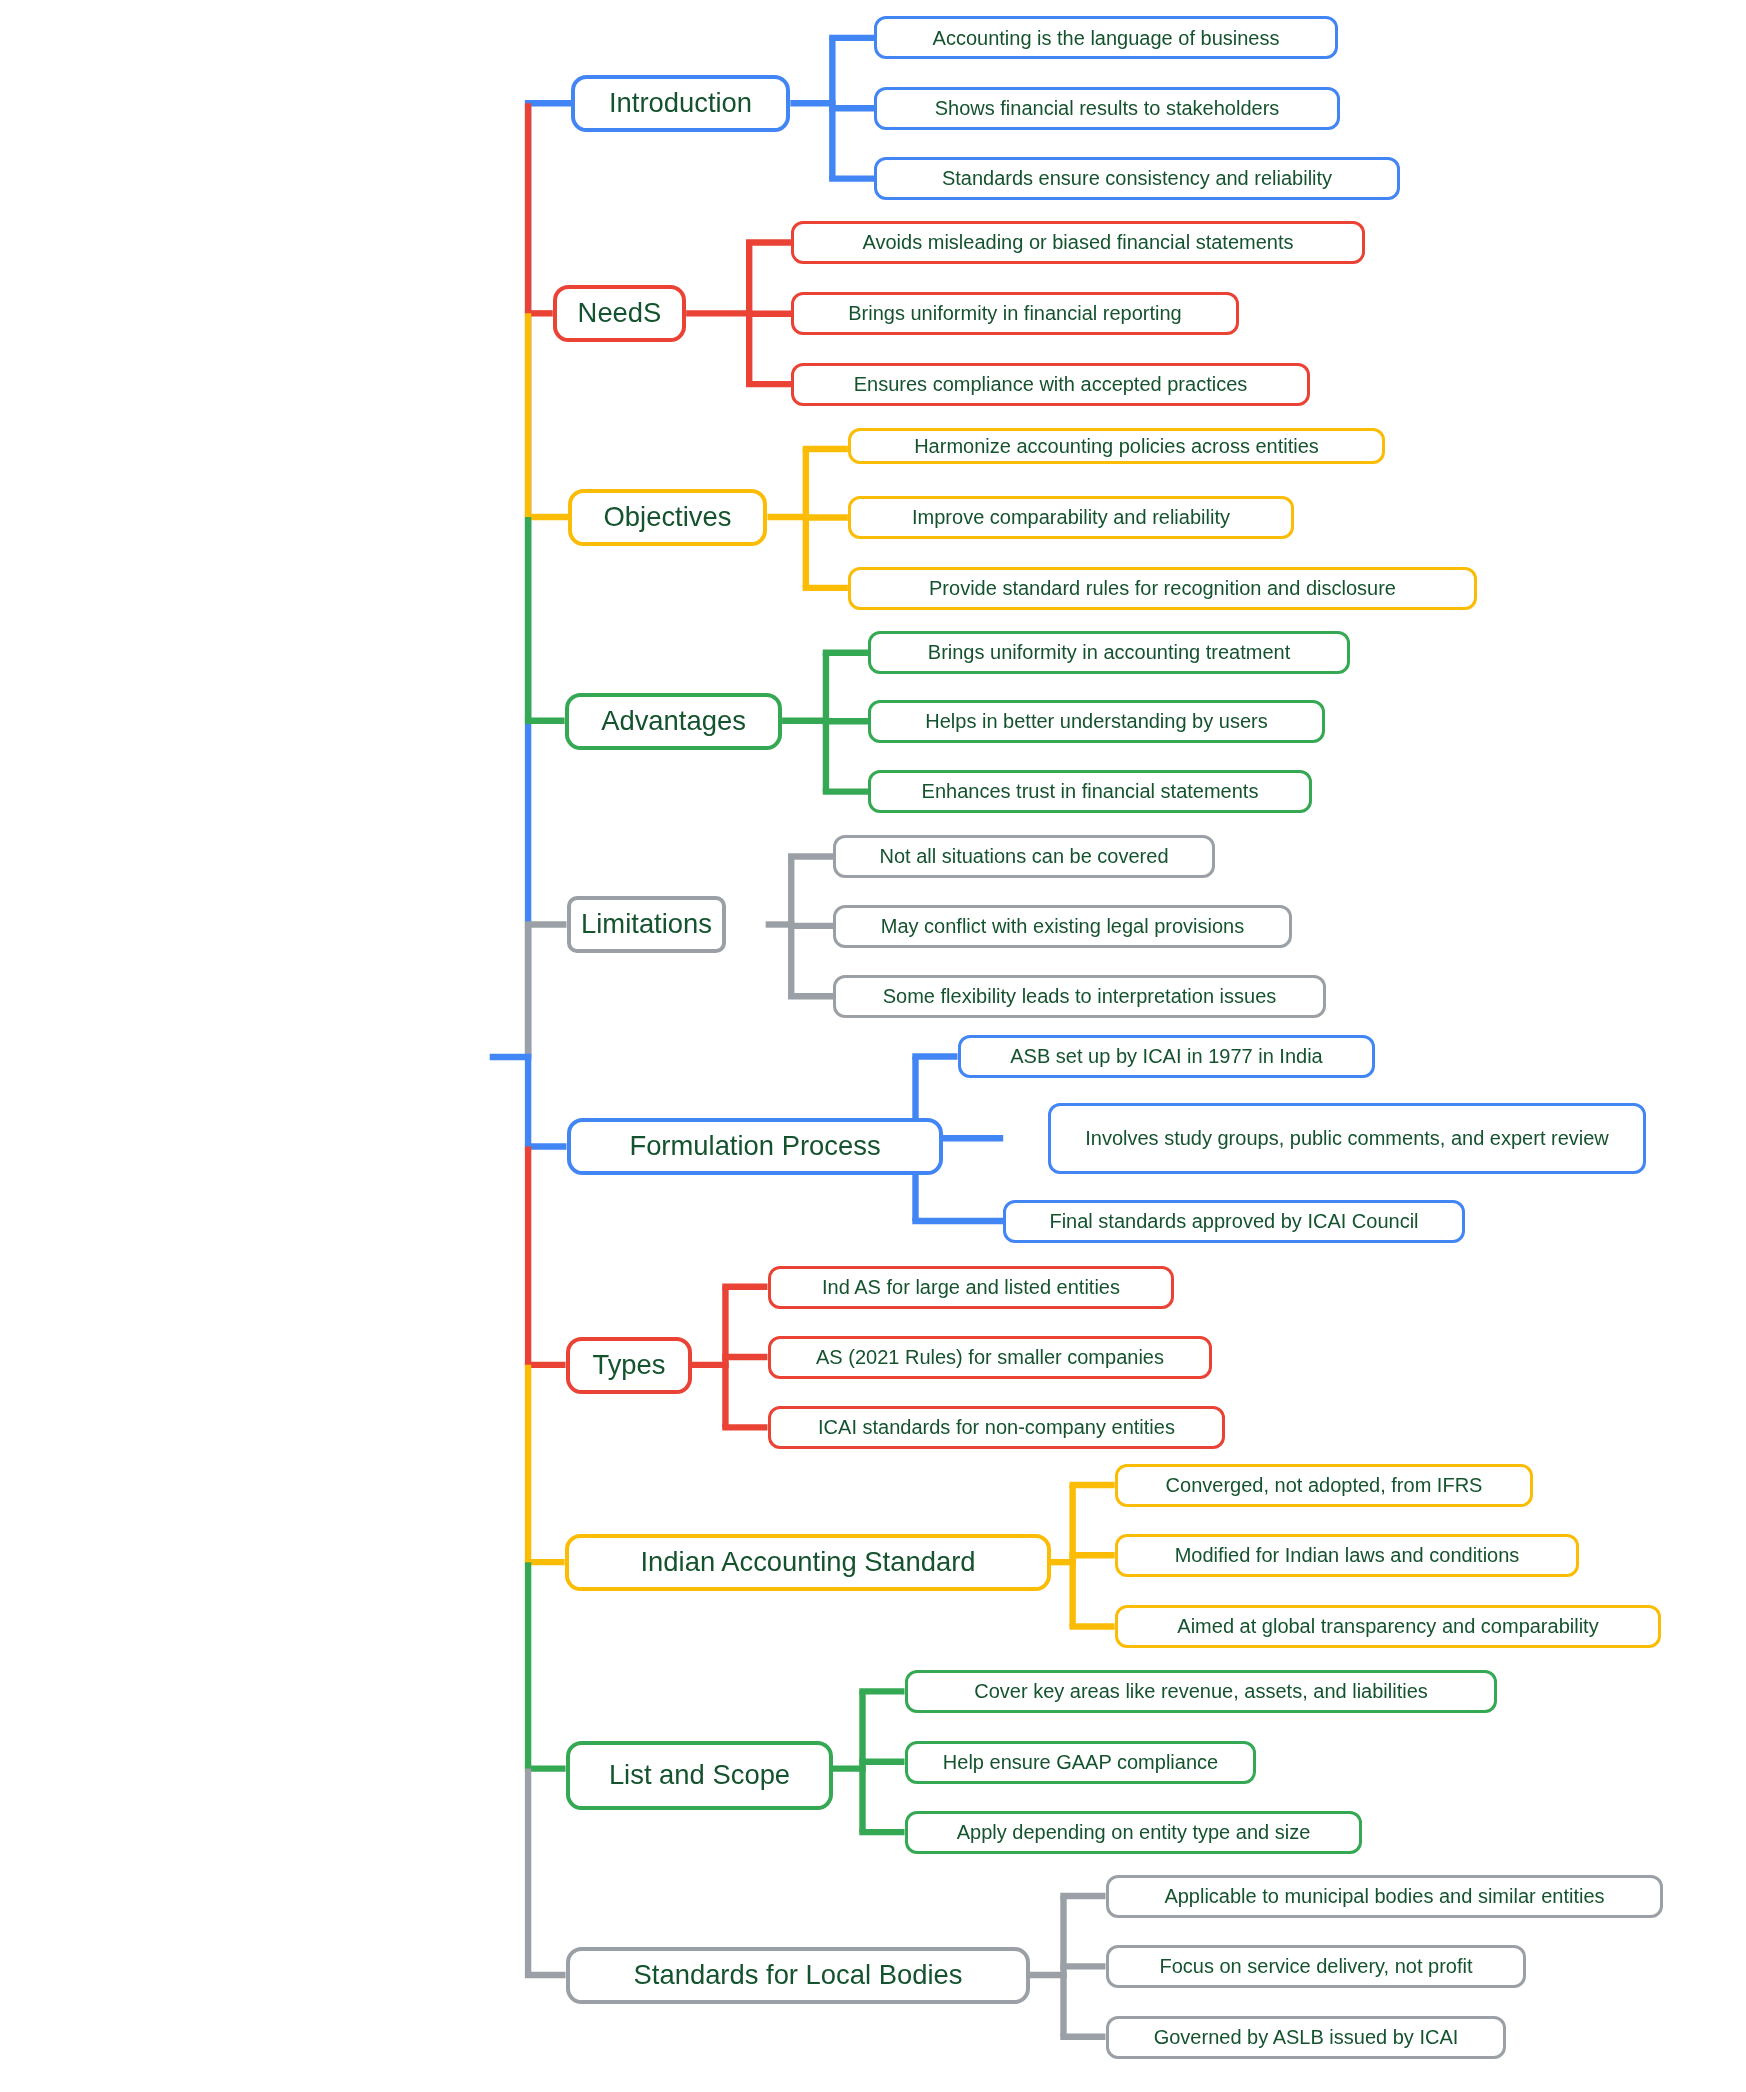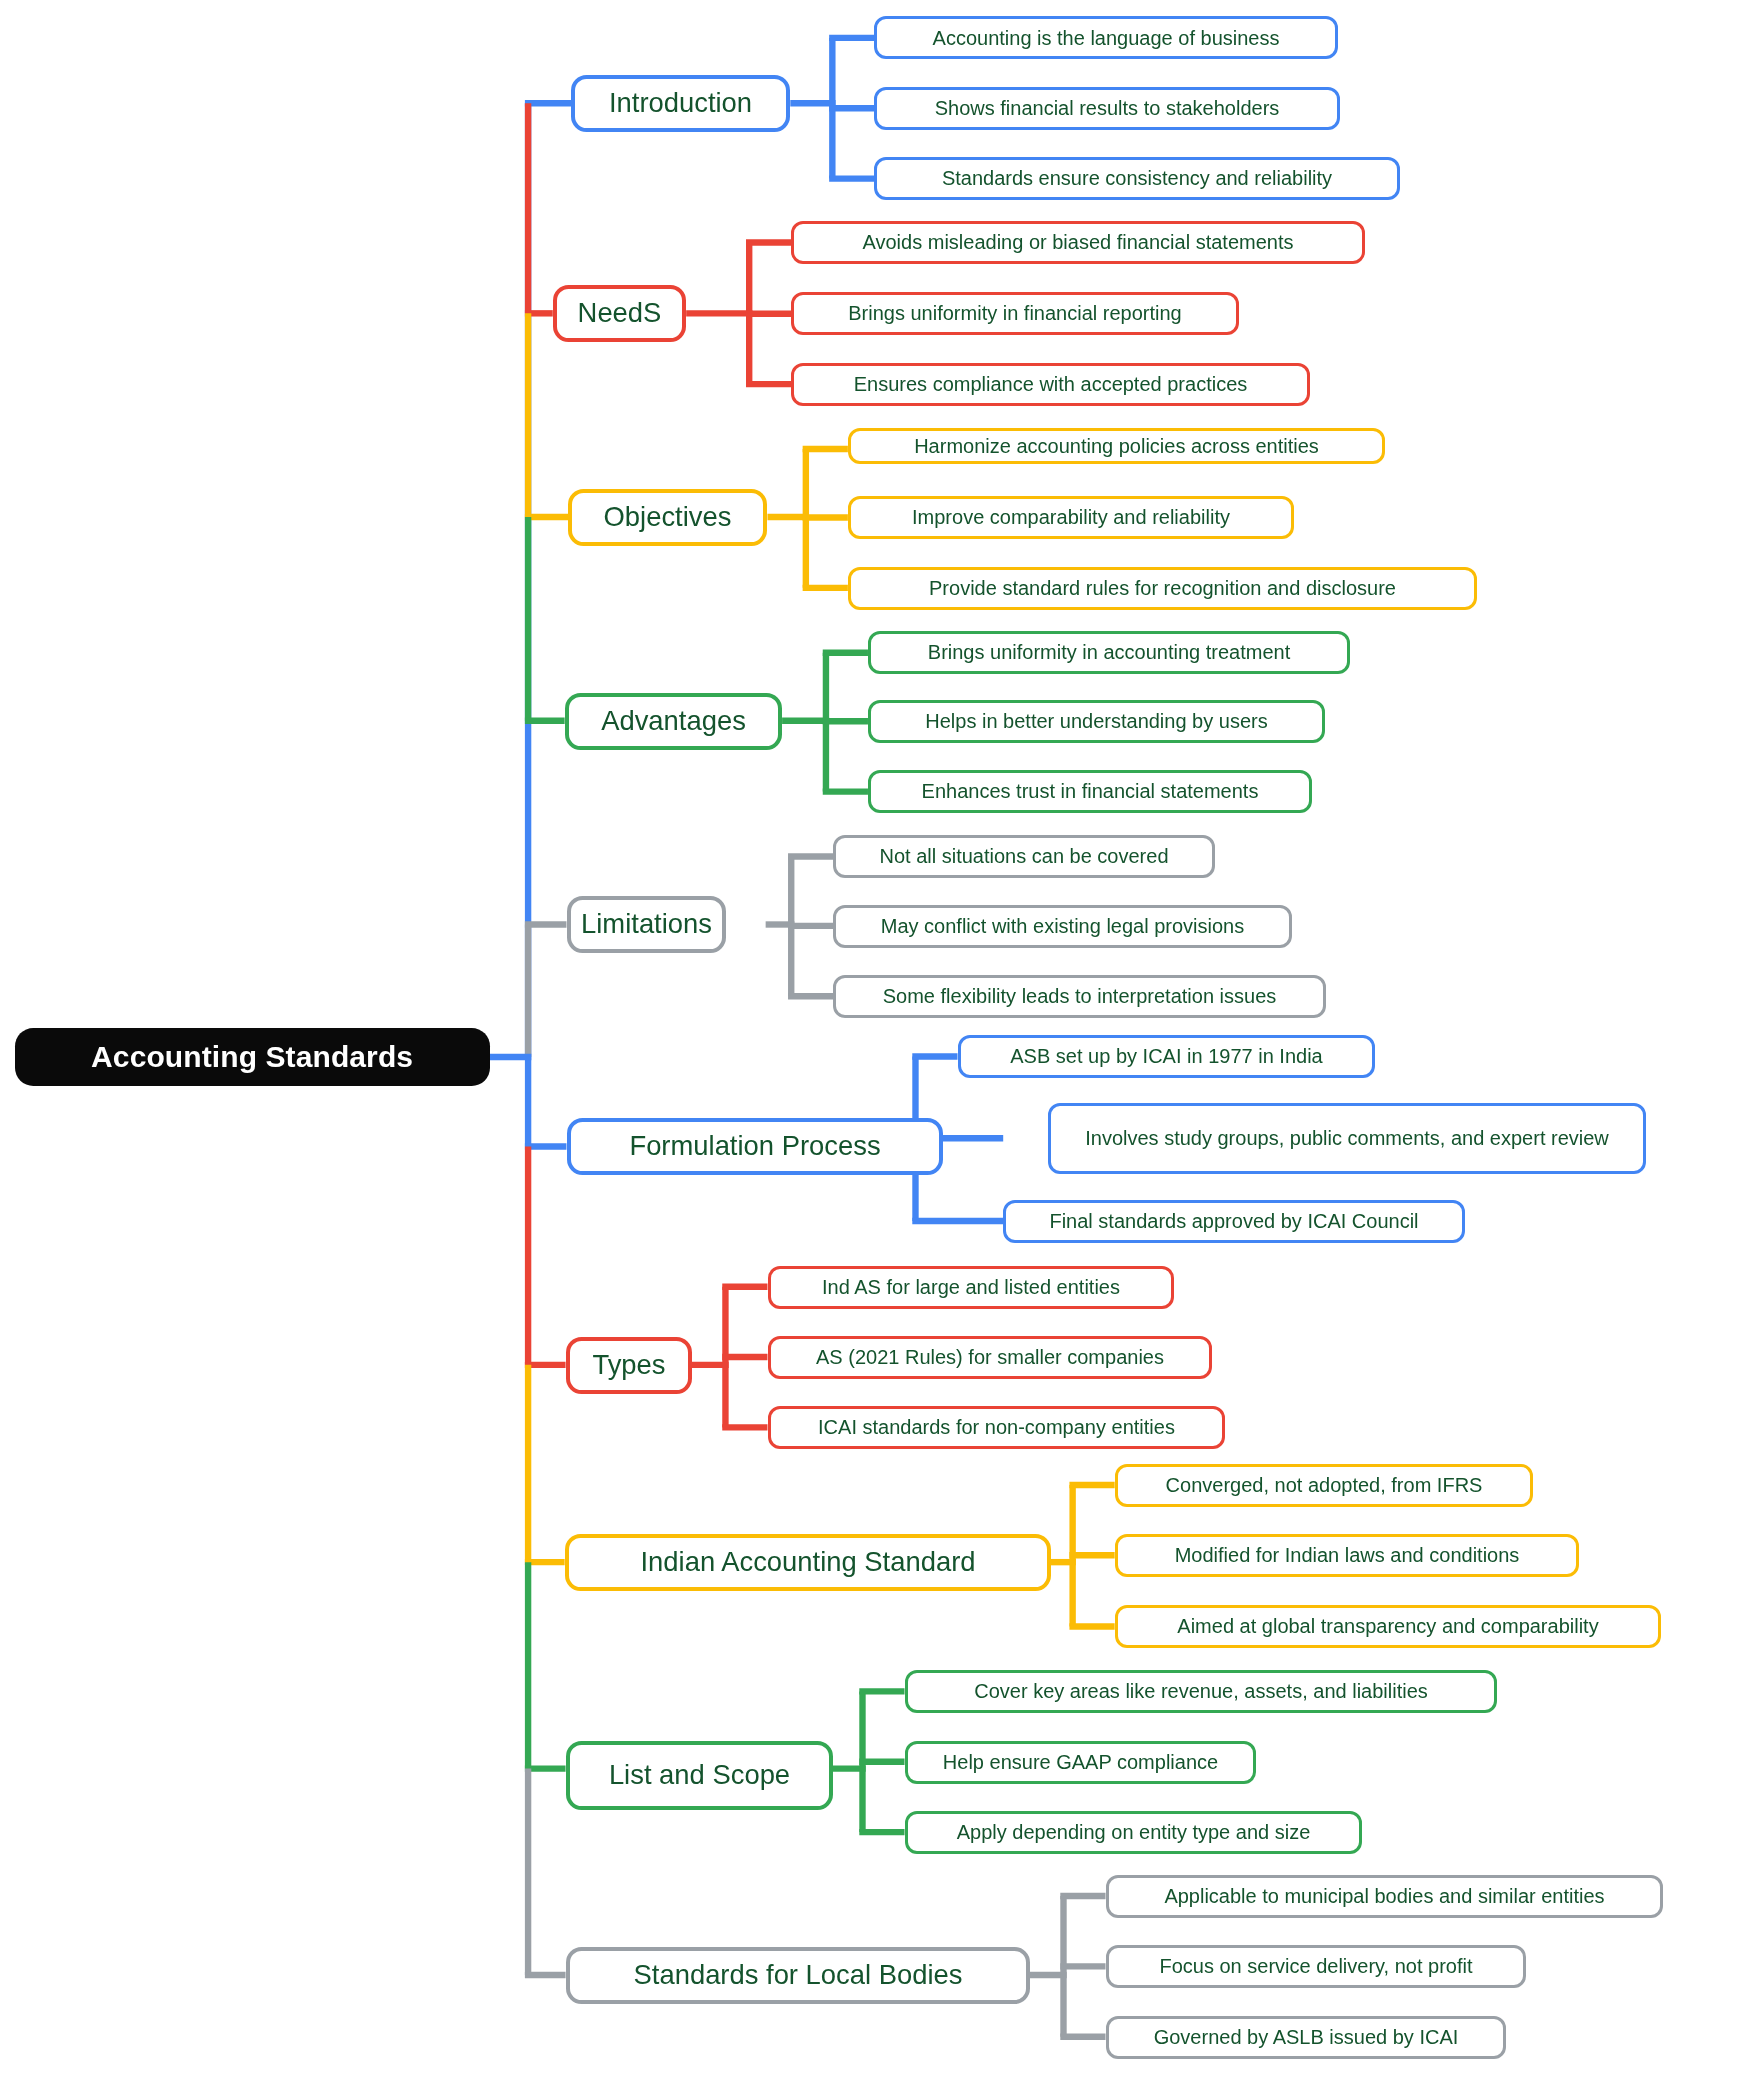--- a/index.html
+++ b/index.html
@@ -136,28 +136,27 @@
       <path d="M940.5 1851.5 L990 1851.5" stroke="#34a853" stroke-width="7" fill="none" stroke-linecap="butt"></path>
       <path d="M940.5 1928.5 L990 1928.5" stroke="#34a853" stroke-width="7" fill="none" stroke-linecap="butt"></path>
       <path d="M940.5 2005.5 L990 2005.5" stroke="#34a853" stroke-width="7" fill="none" stroke-linecap="butt"></path>
       <path d="M1127 2162 L1167.5 2162" stroke="#9aa0a6" stroke-width="7" fill="none" stroke-linecap="butt"></path>
       <path d="M1164 2075.5 L1164 2229.5" stroke="#9aa0a6" stroke-width="7" fill="none" stroke-linecap="butt"></path>
       <path d="M1160.5 2075.5 L1210 2075.5" stroke="#9aa0a6" stroke-width="7" fill="none" stroke-linecap="butt"></path>
       <path d="M1160.5 2152.5 L1210 2152.5" stroke="#9aa0a6" stroke-width="7" fill="none" stroke-linecap="butt"></path>
       <path d="M1160.5 2229.5 L1210 2229.5" stroke="#9aa0a6" stroke-width="7" fill="none" stroke-linecap="butt"></path>
     </svg>
 
-  <div class="node root" style="left: 14.6px; top: 1028px; width: 475px; height: 58px;">Accounting Standards</div>
 
   <div id="branch-layer">
       <div class="node branch c-blue" style="left: 571px; top: 75px; width: 219px; height: 57px;">Introduction</div>
       <div class="node branch c-red" style="left: 553px; top: 285px; width: 133px; height: 57px;">NeedS</div>
       <div class="node branch c-amber" style="left: 568px; top: 489px; width: 199px; height: 57px;">Objectives</div>
       <div class="node branch c-green" style="left: 565px; top: 693px; width: 217px; height: 57px;">Advantages</div>
-      <div class="node branch c-gray" style="left: 567px; top: 896px; width: 159px; height: 57px;">Limitations</div>
+      <div class="node branch c-gray" style="left: 567px; top: 896px; width: 159px; height: 57px; border-radius: 10px;">Limitations</div>
       <div class="node branch c-blue" style="left: 567px; top: 1118px; width: 376px; height: 57px;">Formulation Process</div>
       <div class="node branch c-red" style="left: 566px; top: 1337px; width: 126px; height: 57px;">Types</div>
       <div class="node branch c-amber" style="left: 565px; top: 1534px; width: 486px; height: 57px;">Indian Accounting Standard</div>
       <div class="node branch c-green" style="left: 566px; top: 1741px; width: 267px; height: 69px;">List and Scope</div>
       <div class="node branch c-gray" style="left: 566px; top: 1947px; width: 464px; height: 57px;">Standards for Local Bodies</div>
     </div>
   <div id="leaf-layer">
       <div class="node leaf c-blue" style="left: 874px; top: 16.4px; width: 464px; height: 43px;">Accounting is the language of business</div>
       <div class="node leaf c-blue" style="left: 874px; top: 87px; width: 466px; height: 43px;">Shows financial results to stakeholders</div>
       <div class="node leaf c-blue" style="left: 874px; top: 157px; width: 526px; height: 43px;">Standards ensure consistency and reliability</div>

